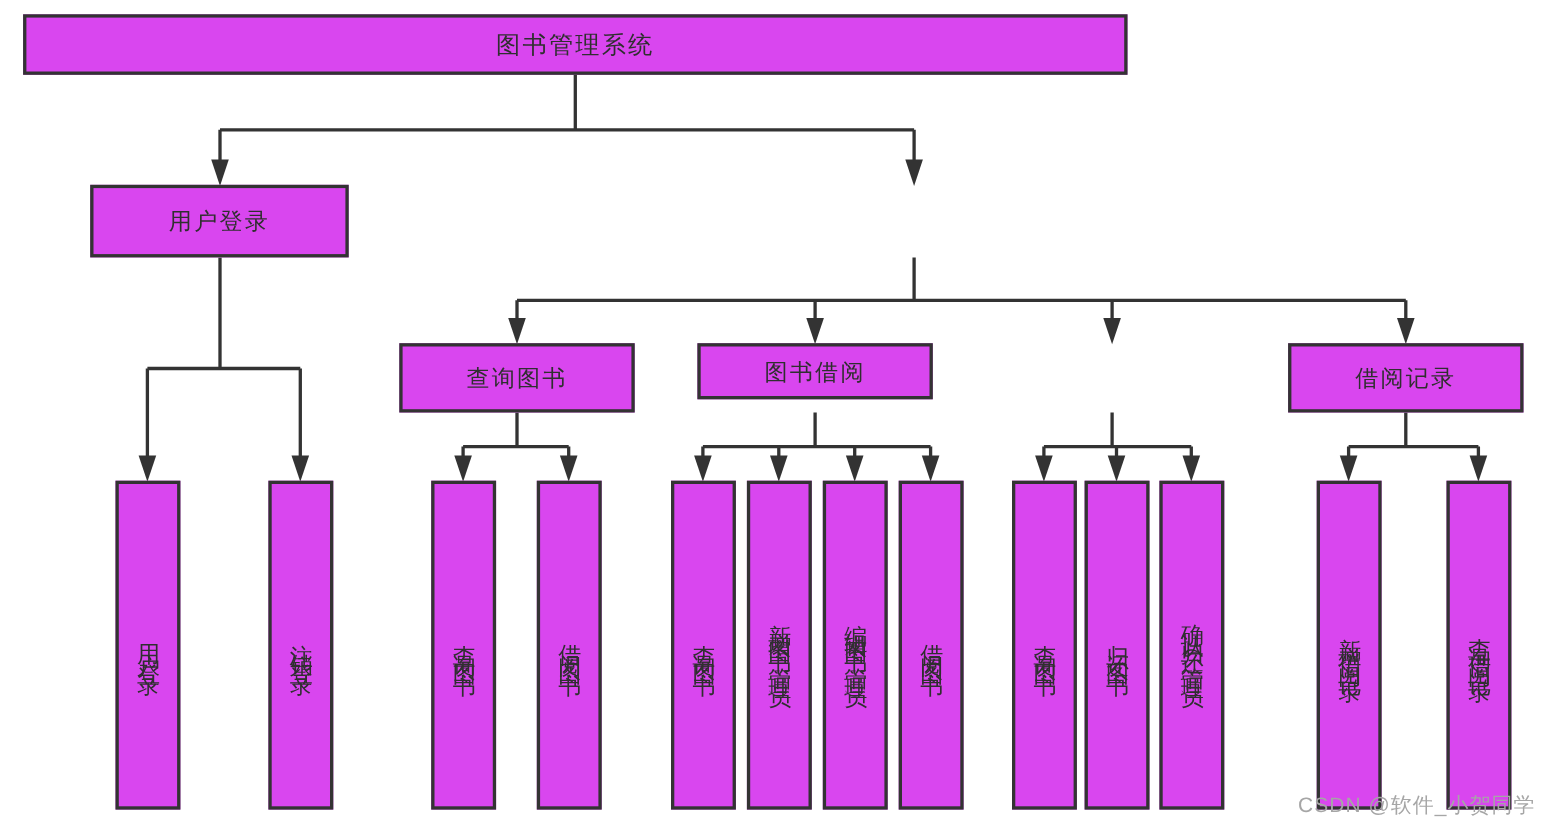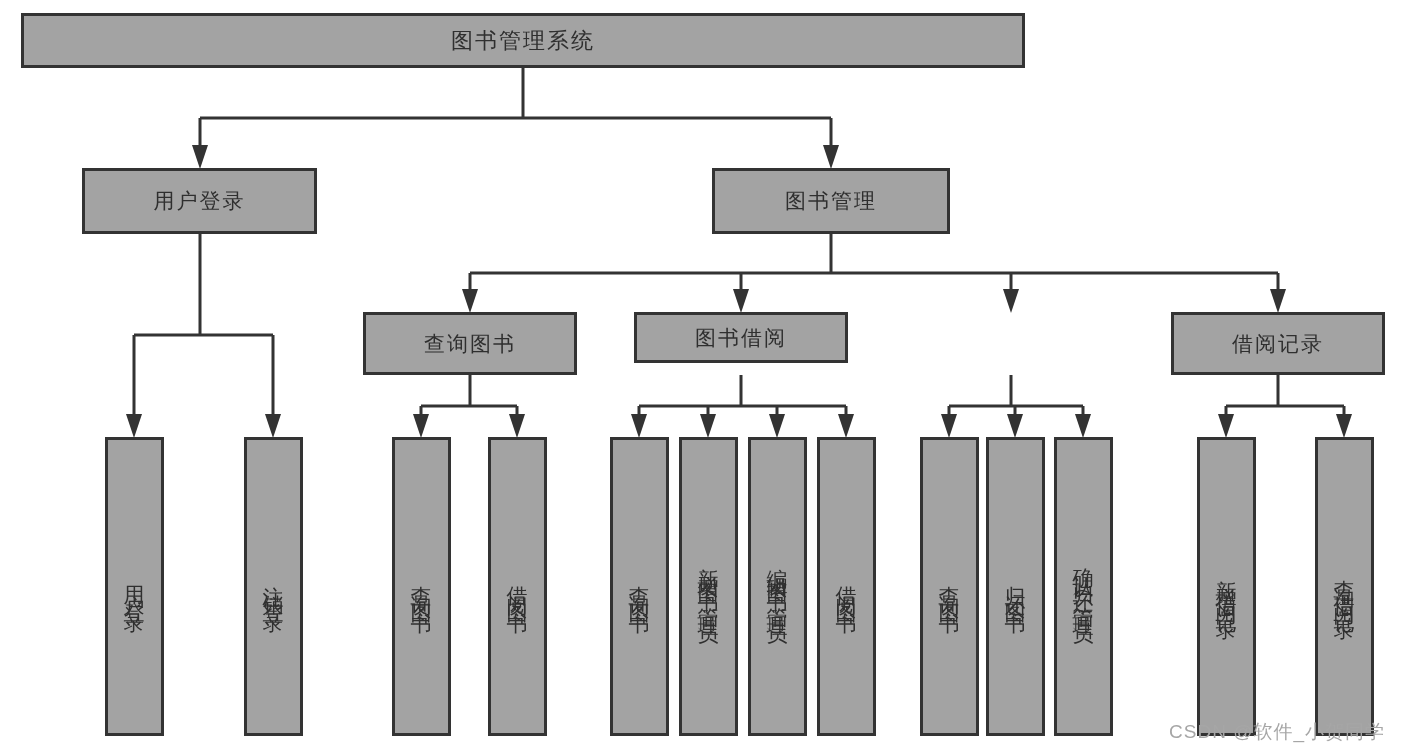--- a/index.html
+++ b/index.html
@@ -28,21 +28,21 @@
     fill: none;
   }
   #connectors .arrow {
     fill: var(--line, #333333);
     stroke: none;
   }
   .node {
     position: absolute;
     box-sizing: border-box;
     border: 3px solid var(--line, #333333);
-    background: #a3a3a3;
+    background: #d946ef;
     color: var(--text, #2f2f2f);
     display: flex;
     align-items: center;
     justify-content: center;
   }
   .hbox {
     font-size: 21px;
     letter-spacing: 2px;
     white-space: nowrap;
   }
@@ -58,21 +58,21 @@
     text-orientation: mixed;
     font-size: 21px;
     letter-spacing: 9px;
     line-height: 1;
   }
   .vbox.long {
     letter-spacing: 8px;
   }
   .watermark {
     position: absolute;
-    right: 20px;
+    right: 9px;
     bottom: 2px;
     font-size: 19px;
     letter-spacing: 1px;
     color: var(--wm, #a6a6a6);
     z-index: 10;
     white-space: nowrap;
   }
 </style>
 </head>
 <body>
@@ -114,21 +114,20 @@
     <path class="arrow" d="M941 414h16l-8 24z"></path>
     <path class="arrow" d="M1007 414h16l-8 24z"></path>
     <path class="arrow" d="M1075 414h16l-8 24z"></path>
     <path class="arrow" d="M1218 414h16l-8 24z"></path>
     <path class="arrow" d="M1336 414h16l-8 24z"></path>
   </svg>
 
   <div class="node hbox root-box">图书管理系统</div>
 
   <div class="node hbox" style="left:82px;top:168px;width:235px;height:66px">用户登录</div>
-  <div class="node hbox" style="left:712px;top:168px;width:238px;height:66px">图书管理</div>
 
   <div class="node hbox" style="left:363px;top:312px;width:214px;height:63px">查询图书</div>
   <div class="node hbox" style="left:634px;top:312px;width:214px;height:51px">图书借阅</div>
   <div class="node hbox" style="left:1171px;top:312px;width:214px;height:63px">借阅记录</div>
 
   <div class="node vbox" style="left:105px">用户登录</div>
   <div class="node vbox" style="left:244px">注销登录</div>
 
   <div class="node vbox" style="left:392px">查询图书</div>
   <div class="node vbox" style="left:488px">借阅图书</div>

